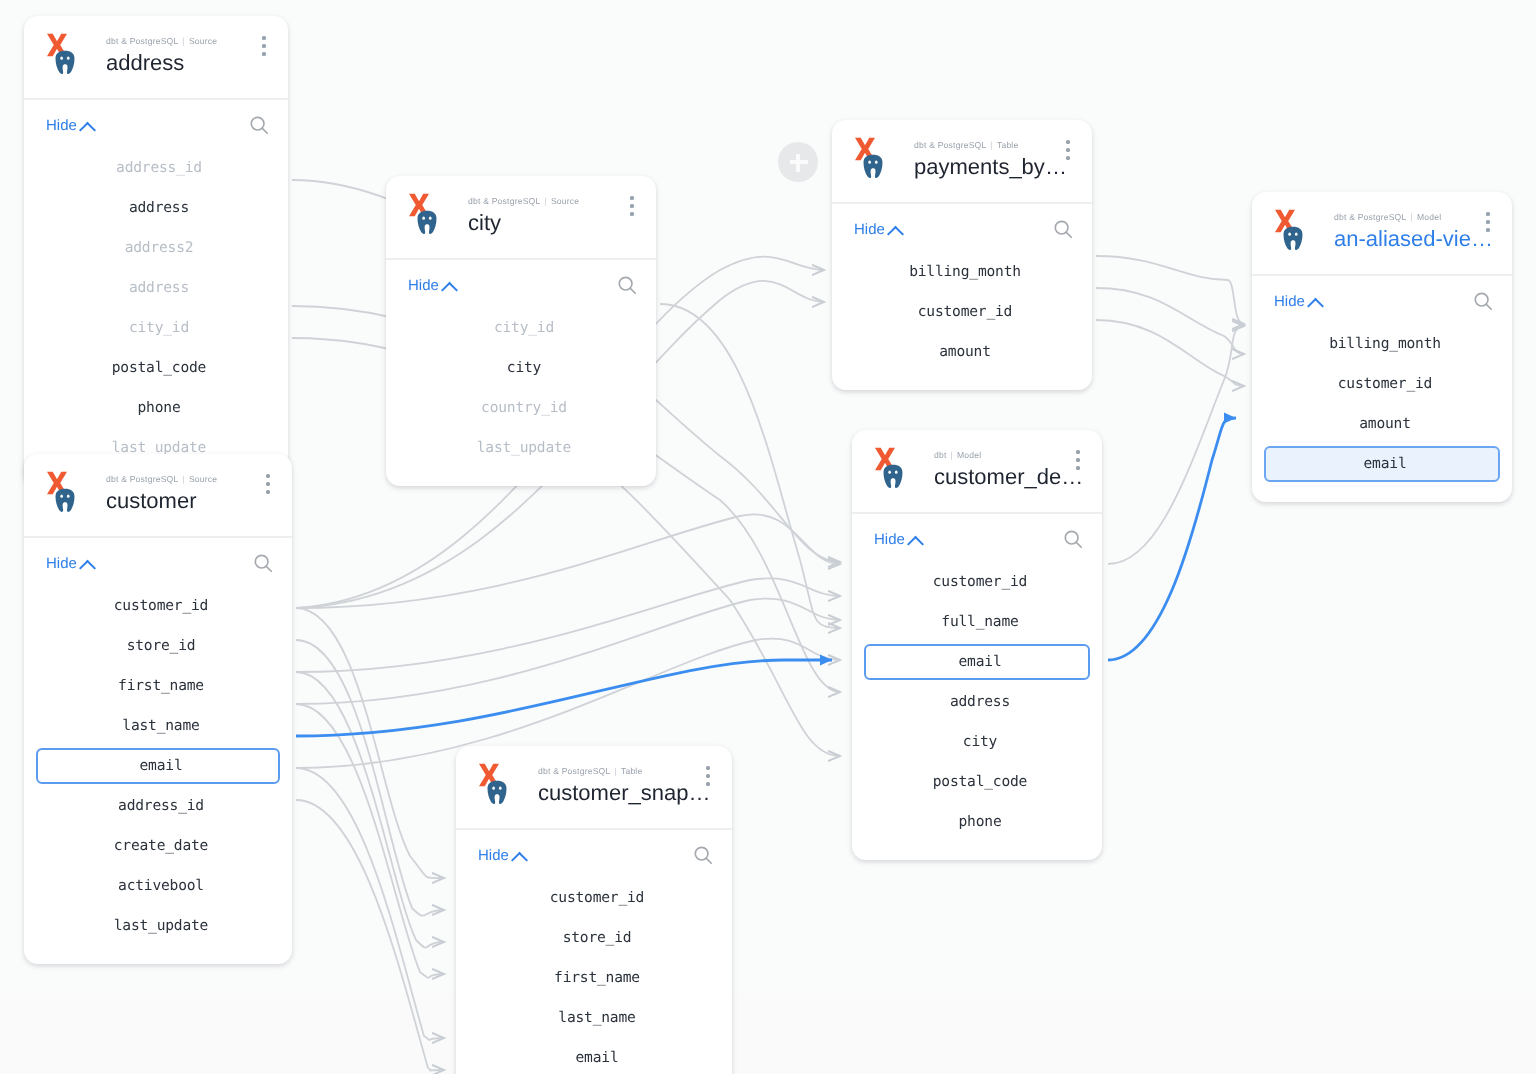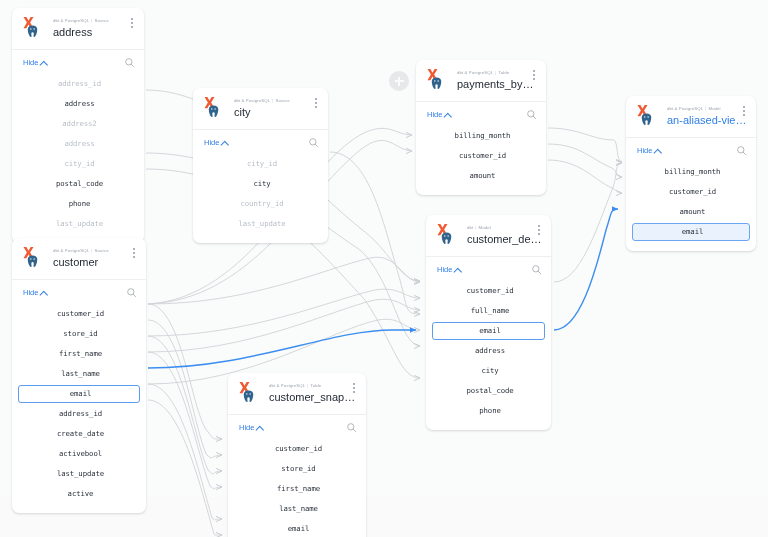--- a/index.html
+++ b/index.html
@@ -222,21 +222,21 @@
           <line x1="10.4" y1="10.4" x2="14" y2="14" stroke="#6d747d" stroke-width="1.2" stroke-linecap="round"></line>
         </svg>
       </div>
       <div class="fields">
         <div class="field dim">city_id</div>
         <div class="field">city</div>
         <div class="field dim">country_id</div>
         <div class="field dim">last_update</div>
       </div>
     </div>
-    <div class="node" style="left: 12px; top: 238px; width: 134px;">
+    <div class="node" style="left: 12px; top: 227px; width: 134px;">
       <div class="node-head">
         <div class="logos">
           <svg class="logo-dbt" width="15" height="15" viewBox="0 0 24 24">
             <path d="M4 3 L8.6 3 L12 9 L15.4 3 L20 3 L14.6 12 L20 21 L15.4 21 L12 15 L8.6 21 L4 21 L9.4 12 Z" fill="#ef5a33"></path>
           </svg>
           <svg class="logo-pg" width="15" height="15" viewBox="0 0 24 24">
             <path d="M12 2.2c4.6 0 7.6 2 7.6 6.2 0 4.3-1.3 8.2-2.6 10.4-.8 1.4-1.9 2.2-2.8 1.9-.6-.2-.7-.9-.6-1.8.2-1.6.6-3.2.3-4.6-.2-.9-.8-1.3-1.8-1.3s-1.7.4-1.9 1.3c-.3 1.4.1 3 .3 4.6.1.9 0 1.6-.6 1.8-.9.3-2-.5-2.8-1.9C5.7 16.6 4.4 12.7 4.4 8.4 4.4 4.2 7.4 2.2 12 2.2Z" fill="#31648c"></path>
             <ellipse cx="9.3" cy="8.1" rx="1.05" ry="1.25" fill="#fff"></ellipse>
             <ellipse cx="14.6" cy="8.1" rx="1.05" ry="1.25" fill="#fff"></ellipse>
           </svg>
@@ -264,21 +264,20 @@
       <div class="fields">
         <div class="field">customer_id</div>
         <div class="field">store_id</div>
         <div class="field">first_name</div>
         <div class="field">last_name</div>
         <div class="field sel">email</div>
         <div class="field">address_id</div>
         <div class="field">create_date</div>
         <div class="field">activebool</div>
         <div class="field">last_update</div>
-        <div class="field">active</div>
       </div>
     </div>
     <div class="node" style="left: 228px; top: 373px; width: 138px;">
       <div class="node-head">
         <div class="logos">
           <svg class="logo-dbt" width="15" height="15" viewBox="0 0 24 24">
             <path d="M4 3 L8.6 3 L12 9 L15.4 3 L20 3 L14.6 12 L20 21 L15.4 21 L12 15 L8.6 21 L4 21 L9.4 12 Z" fill="#ef5a33"></path>
           </svg>
           <svg class="logo-pg" width="15" height="15" viewBox="0 0 24 24">
             <path d="M12 2.2c4.6 0 7.6 2 7.6 6.2 0 4.3-1.3 8.2-2.6 10.4-.8 1.4-1.9 2.2-2.8 1.9-.6-.2-.7-.9-.6-1.8.2-1.6.6-3.2.3-4.6-.2-.9-.8-1.3-1.8-1.3s-1.7.4-1.9 1.3c-.3 1.4.1 3 .3 4.6.1.9 0 1.6-.6 1.8-.9.3-2-.5-2.8-1.9C5.7 16.6 4.4 12.7 4.4 8.4 4.4 4.2 7.4 2.2 12 2.2Z" fill="#31648c"></path>

